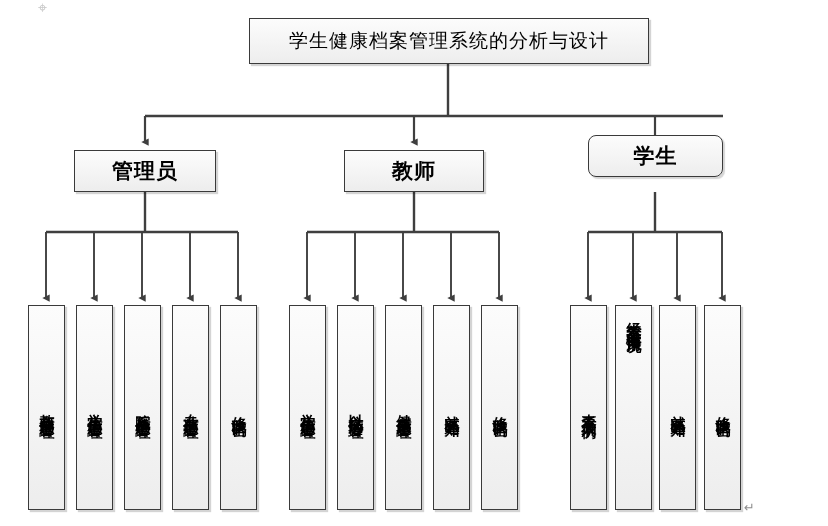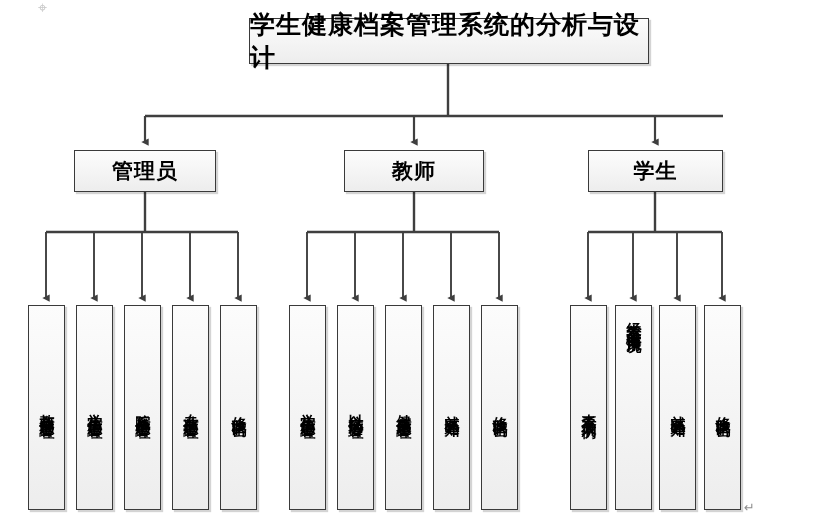--- a/index.html
+++ b/index.html
@@ -35,23 +35,23 @@
     display: flex;
     align-items: center;
     justify-content: center;
     color: #000000;
   }
   .node-title {
     left: 249px;
     top: 18px;
     width: 400px;
     height: 46px;
-    font-size: 25px;
+    font-size: 19px;
     letter-spacing: 1px;
-    font-weight: 700;
+    font-weight: 400;
     font-family: "DejaVu Serif", "Liberation Serif", serif;
   }
   .node-role {
     height: 42px;
     font-size: 21px;
     letter-spacing: 1px;
     font-weight: 600;
     font-family: "DejaVu Serif", "Liberation Serif", serif;
   }
   .node-leaf {
@@ -156,21 +156,21 @@
       <path d="M633,232 L633,298"></path>
       <path d="M677,232 L677,298"></path>
       <path d="M722,232 L722,298"></path>
     </g>
   </svg>
 
   <div class="node node-title">学生健康档案管理系统的分析与设计</div>
 
   <div class="node node-role" style="left:74px;  top:150px; width:142px;">管理员</div>
   <div class="node node-role" style="left:344px; top:150px; width:140px;">教师</div>
-  <div class="node node-role" style="left:588px; top:150px; width:135px;">学生</div>
+  <div class="node node-role" style="left:588px; top:135px; width:135px;border-radius:8px;">学生</div>
 
   <div class="node node-leaf" style="left:28px;">
     <span class="leaf-text">教师信息管理</span>
   </div>
   <div class="node node-leaf" style="left:76px;">
     <span class="leaf-text">学生信息管理</span>
   </div>
   <div class="node node-leaf" style="left:124px;">
     <span class="leaf-text">院系信息管理</span>
   </div>

